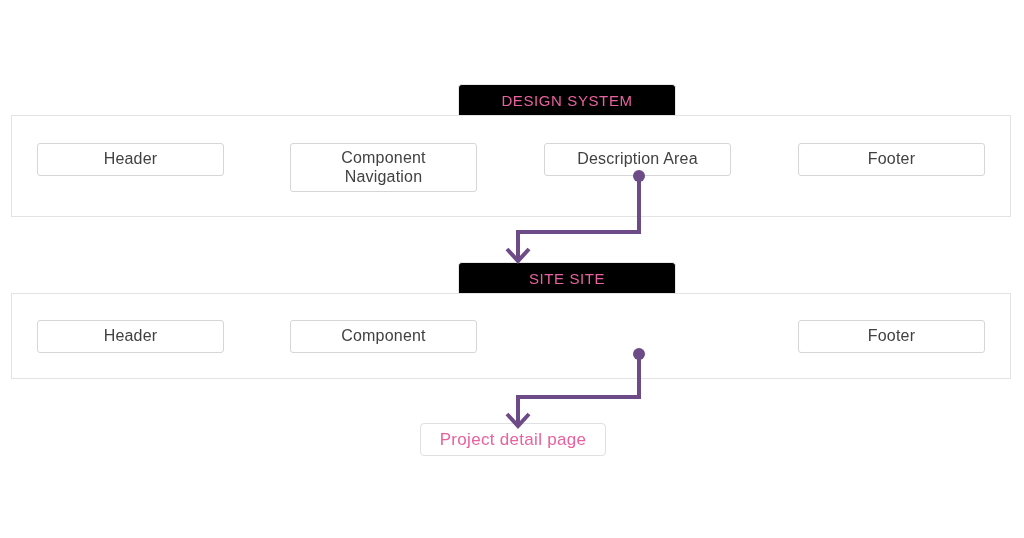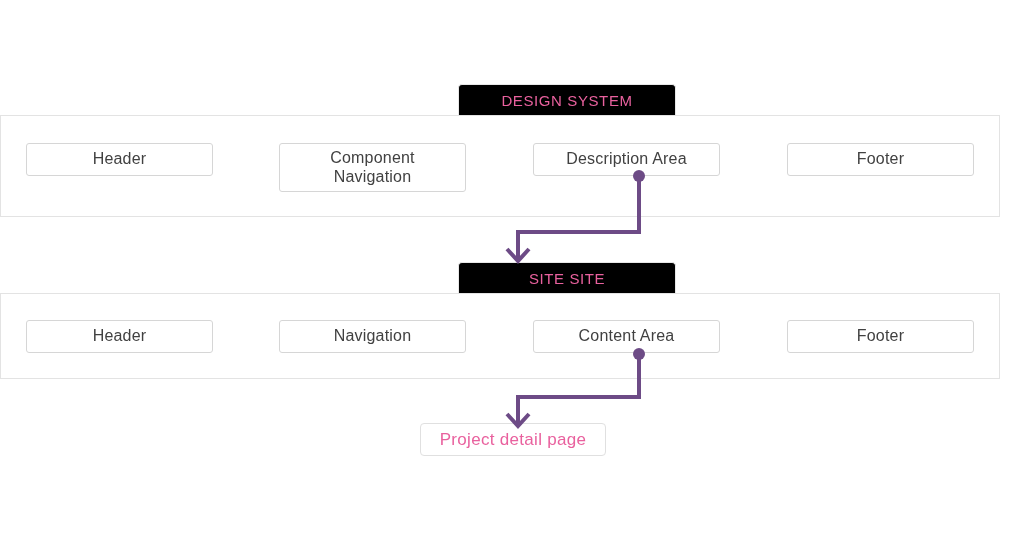--- a/index.html
+++ b/index.html
@@ -11,21 +11,21 @@
   body{font-family:"Liberation Sans","DejaVu Sans",sans-serif;}
   .canvas{
     position:relative;
     width:1024px;height:538px;
     background:#ffffff;
     overflow:hidden;
   }
   
   .container{
     position:absolute;
-    left:0;width:1000px;
+    left:11px;width:1000px;
     background:#ffffff;
     border:1px solid #e3e3e3;
   }
   .container.c1{top:115px;height:102px;}
   .container.c2{top:293px;height:86px;}
 
   
   .section-label{
     position:absolute;
     left:420px;width:218px;height:31px;
@@ -120,24 +120,21 @@
   </div>
 
   <div class="section-label demo">
     <span>SITE SITE</span>
   </div>
   <div class="container c2 row2">
     <div class="box p1">
       <span>Header</span>
     </div>
     <div class="box p2">
-      <span>Navigation</span>
-    </div>
-    <div class="box p3">
-      <span>Content Area</span>
+      <span>Component</span>
     </div>
     <div class="box p4">
       <span>Footer</span>
     </div>
   </div>
 
   <div class="terminal-label">
     <span>Project detail page</span>
   </div>
 

